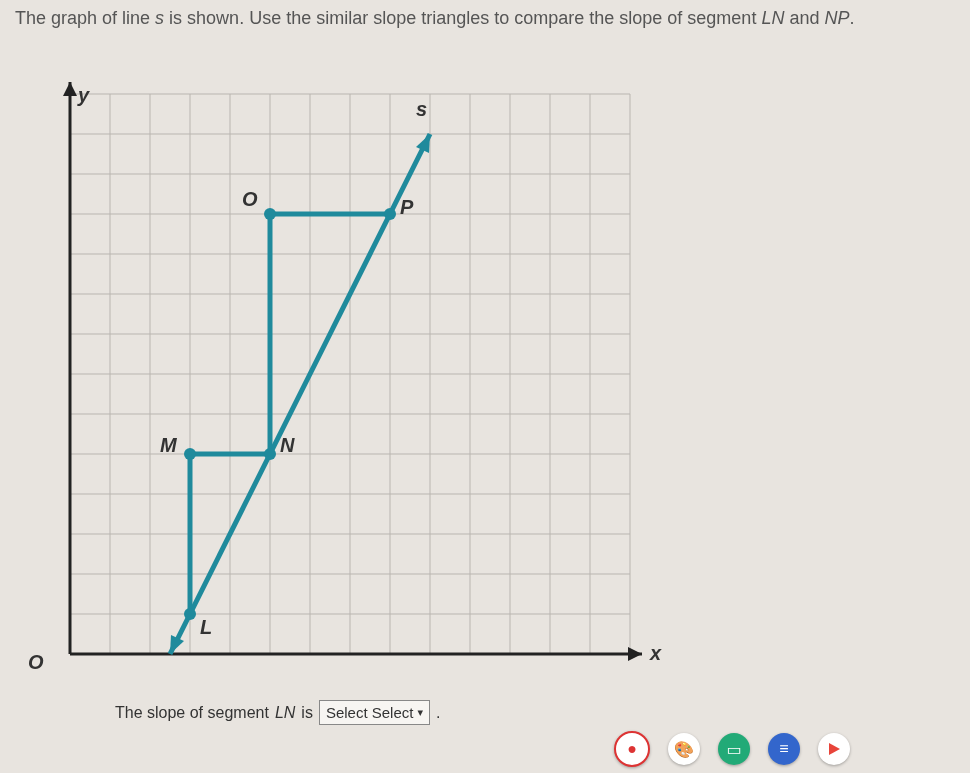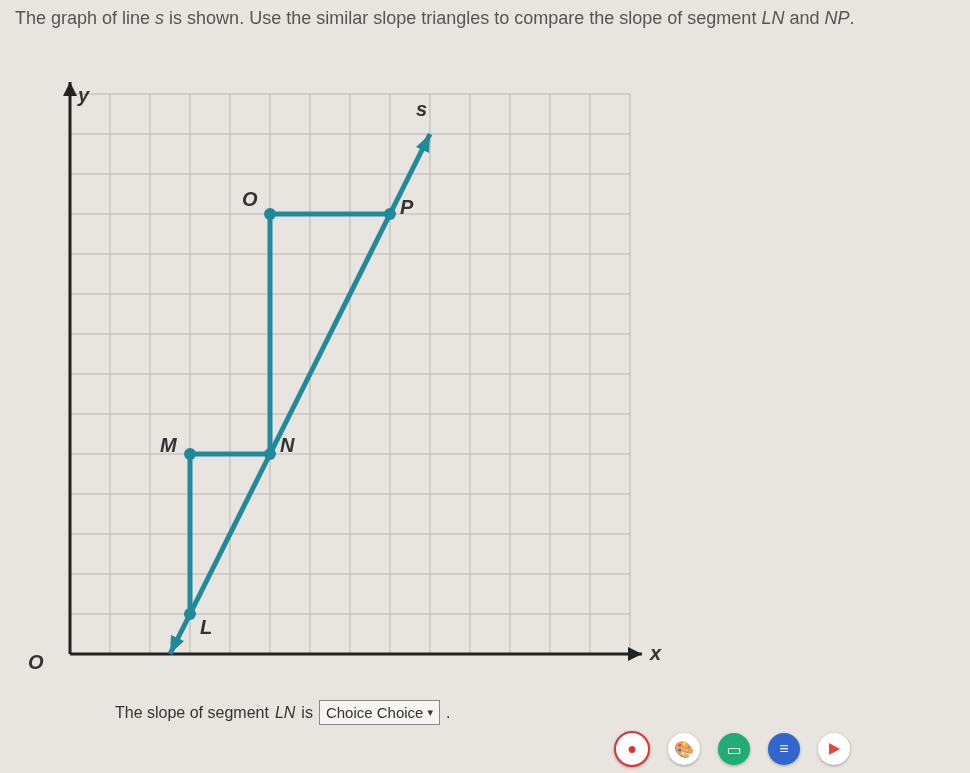--- a/index.html
+++ b/index.html
@@ -167,21 +167,21 @@
     <text x="386" y="62" class="pt-label">s</text>
   </svg>
   <div class="origin-label">O</div>
 </div>
 
 <div class="answer-row">
   <span>The slope of segment </span>
   <span class="italic">LN</span>
   <span> is</span>
   <span class="select-box">
-    <span>Choice Choice</span>
+    <span>Select Select</span>
     <span class="chevron">▾</span>
   </span>
   <span>.</span>
 </div>
 
 <div class="icon-bar">
   <div class="circ-icon" style="background:#fff;border:2px solid #d33;color:#d33">●</div>
   <div class="circ-icon" style="background:#fff;color:#d33">🎨</div>
   <div class="circ-icon" style="background:#2a7; color:#fff">▭</div>
   <div class="circ-icon" style="background:#36c;color:#fff">≡</div>

